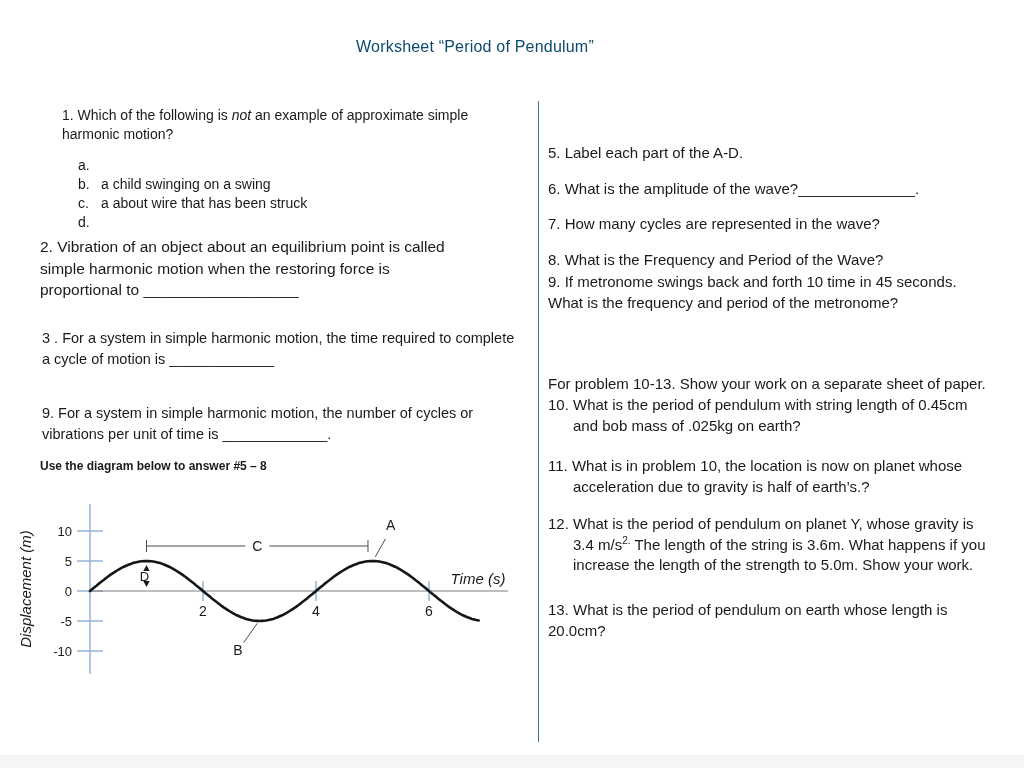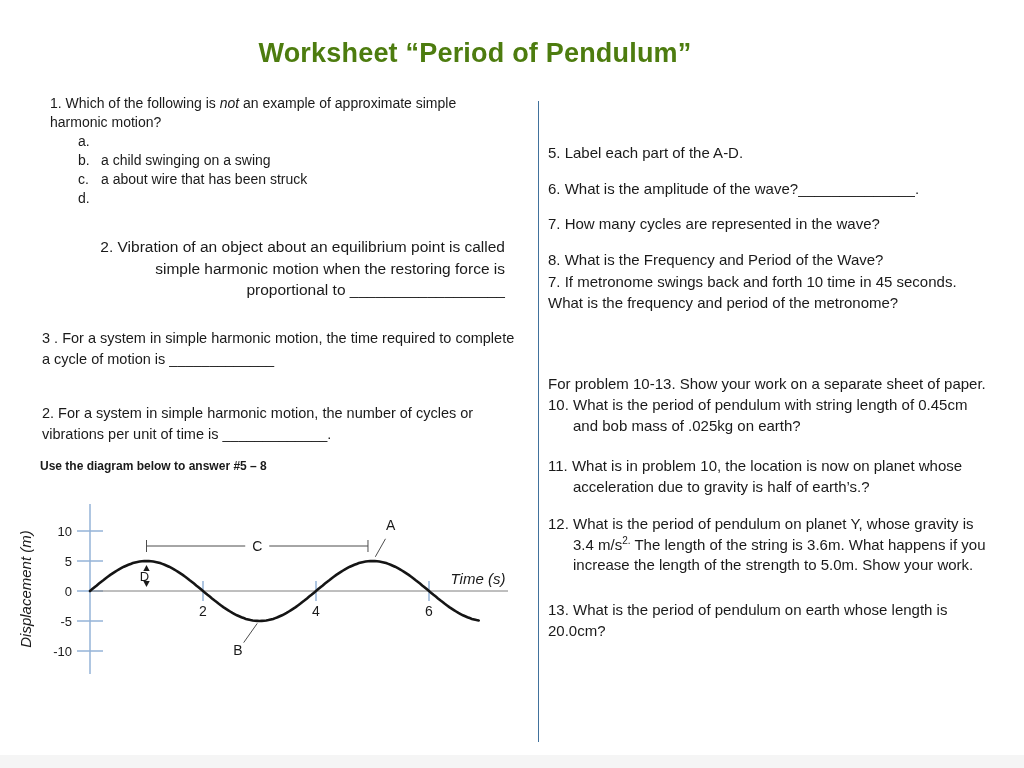--- a/index.html
+++ b/index.html
@@ -5,44 +5,44 @@
   html,body{margin:0;padding:0;}
   body{
     width:1024px;height:768px;position:relative;overflow:hidden;
     background:#ffffff;color:#1a1a1a;
     font-family:"Liberation Sans",sans-serif;
   }
   .abs{position:absolute;margin:0;}
   .prewrap{white-space:pre-wrap;}
   .title{
     top:38px;left:0;width:950px;text-align:center;
-    font-size:27px;font-weight:bold;color:#4d7c0f;letter-spacing:.2px;
+    font-size:16px;font-weight:normal;color:#0c4a6e;letter-spacing:.2px;
   }
   .q1{left:50px;top:94px;width:460px;font-size:14px;line-height:19px;}
   .q1 em{font-style:italic;}
   .options{margin:0 0 0 28px;}
   .opt{display:flex;line-height:19px;}
   .opt .letter{width:23px;flex:0 0 23px;}
-  .q2{left:40px;top:236px;width:465px;font-size:15.5px;line-height:21.5px;text-align:right;}
+  .q2{left:40px;top:236px;width:465px;font-size:15.5px;line-height:21.5px;}
   .q3{left:42px;top:328px;width:512px;font-size:14.5px;line-height:21px;}
   .q4{left:42px;top:403px;width:492px;font-size:14.5px;line-height:20.5px;}
   .note{left:40px;top:459px;width:470px;font-size:12px;font-weight:bold;}
   .rq{left:548px;width:475px;font-size:15px;line-height:20.5px;}
   .rq sup{font-size:10px;line-height:0;}
   .divider{width:1.4px;background:#41719c;}
   .bottom-edge{left:0;top:755px;width:1024px;height:13px;background:#f5f5f5;}
   svg text{font-family:"Liberation Sans",sans-serif;}
 </style>
 </head>
 <body>
 
 <h1 class="abs title">Worksheet  “Period of Pendulum”</h1>
 
 <div class="abs q1">
-  <p class="prewrap" style="margin:0"><span>1. Which of the following is </span><em>not</em><span class="prewrap"> an example of approximate simple
+  <p class="prewrap" style="margin:12px"><span>1. Which of the following is </span><em>not</em><span class="prewrap"> an example of approximate simple
 harmonic motion?</span></p>
   <div class="options">
     <div class="opt">
         <span class="letter">a.</span>
       </div>
     <div class="opt">
         <span class="letter">b.</span>
         <span>a child swinging on a swing</span>
       </div>
     <div class="opt">
@@ -53,21 +53,21 @@
         <span class="letter">d.</span>
       </div>
   </div>
 </div>
 
 <p class="abs prewrap q2">2. Vibration of an object about an equilibrium point is called
 simple harmonic motion when the restoring force is
 proportional to __________________</p>
 <p class="abs prewrap q3">3 . For a system in simple harmonic motion, the time required to complete
 a cycle of motion is _____________</p>
-<p class="abs prewrap q4">2. For a system in simple harmonic motion, the number of cycles or
+<p class="abs prewrap q4">9. For a system in simple harmonic motion, the number of cycles or
 vibrations per unit of time is _____________.</p>
 <p class="abs note">Use the diagram below to answer #5 –  8</p>
 
 <svg class="abs" style="left:15px;top:494px;" width="500" height="190" viewBox="0 0 500 190">
     <line x1="75" y1="10" x2="75" y2="180" stroke="#95b3d7" stroke-width="1.5"></line>
     <line x1="62" y1="37" x2="88" y2="37" stroke="#95b3d7" stroke-width="1.5"></line>
     <text x="57" y="41.5" text-anchor="end" font-size="13" fill="#1a1a1a">10</text>
     <line x1="62" y1="67" x2="88" y2="67" stroke="#95b3d7" stroke-width="1.5"></line>
     <text x="57" y="71.5" text-anchor="end" font-size="13" fill="#1a1a1a">5</text>
     <line x1="62" y1="97" x2="88" y2="97" stroke="#95b3d7" stroke-width="1.5"></line>
@@ -104,21 +104,21 @@
 
 <div class="abs divider" style="left:538px;top:101px;height:641px;"></div>
 
 <div class="abs" style="left:548px;top:128px;width:475px;">
   <p class="rq" style="position:static">5. Label each part of the A-D.</p>
   <p class="rq" style="position:static">6. What is the amplitude of the wave?______________.</p>
   <p class="rq" style="position:static">7. How many cycles are represented in the wave?</p>
   <p class="rq" style="position:static">8. What is the Frequency and Period of the Wave?</p>
 </div>
 
-<p class="abs prewrap rq" style="top:272px">7. If metronome swings back and forth 10 time in 45 seconds.
+<p class="abs prewrap rq" style="top:272px">9. If metronome swings back and forth 10 time in 45 seconds.
 What is the frequency and period of the metronome?</p>
 <p class="abs prewrap rq" style="top:374px">For problem 10-13. Show your work on a separate sheet of paper.</p>
 <p class="abs prewrap rq" style="top:395px">10. What is the period of pendulum with string length of 0.45cm
       and bob mass of .025kg on earth?</p>
 <p class="abs prewrap rq" style="top:456px">11. What is in problem 10, the location is now on planet whose
       acceleration due to gravity is half of earth’s.?</p>
 <p class="abs prewrap rq" style="top:514px"><span>12. What is the period of pendulum on planet Y, whose gravity is
       3.4 m/s</span><sup>2.</sup><span> The length of the string is 3.6m. What happens if you
       increase the length of the strength to 5.0m. Show your work.</span></p>
 <p class="abs prewrap rq" style="top:600px">13. What is the period of pendulum on earth whose length is

